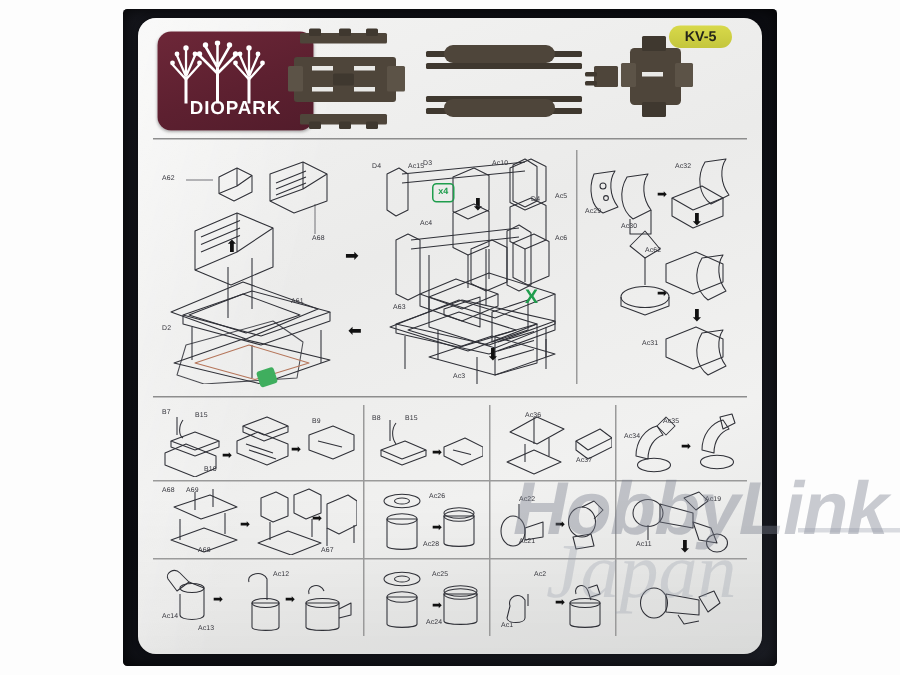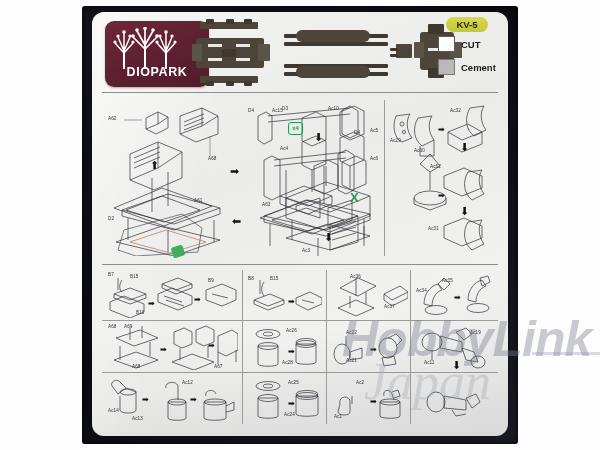--- a/index.html
+++ b/index.html
@@ -197,30 +197,20 @@
         <div class="pc" style="left:228px;top:16px;width:34px;height:38px;border-radius:3px;"></div>
         <div class="pc lt" style="left:222px;top:26px;width:10px;height:16px;"></div>
         <div class="pc lt" style="left:258px;top:26px;width:12px;height:16px;"></div>
         <div class="pc dk" style="left:236px;top:8px;width:16px;height:10px;"></div>
         <div class="pc dk" style="left:236px;top:52px;width:16px;height:10px;"></div>
         <div style="position:absolute;left:236px;top:32px;width:14px;height:3px;background:#e9e9e7;"></div>
       </div>
 
       <div class="badge">KV-5</div>
 
-      <div class="legend">
-        <div class="legrow">
-          <span class="swatch"></span>
-          <span class="legtxt">CUT</span>
-        </div>
-        <div class="legrow">
-          <span class="swatch cement"></span>
-          <span class="legtxt">Cement</span>
-        </div>
-      </div>
 
       <div class="hrule" style="top:80px;"></div>
     </div>
 
     <div class="panel" style="left:10px;top:86px;width:396px;height:160px;">
 
       <div class="vline" style="left:282px;top:2px;height:156px;"></div>
 
       <div class="la" style="left:4px;top:2px;">
         <svg width="130" height="156" viewBox="0 0 130 156">

